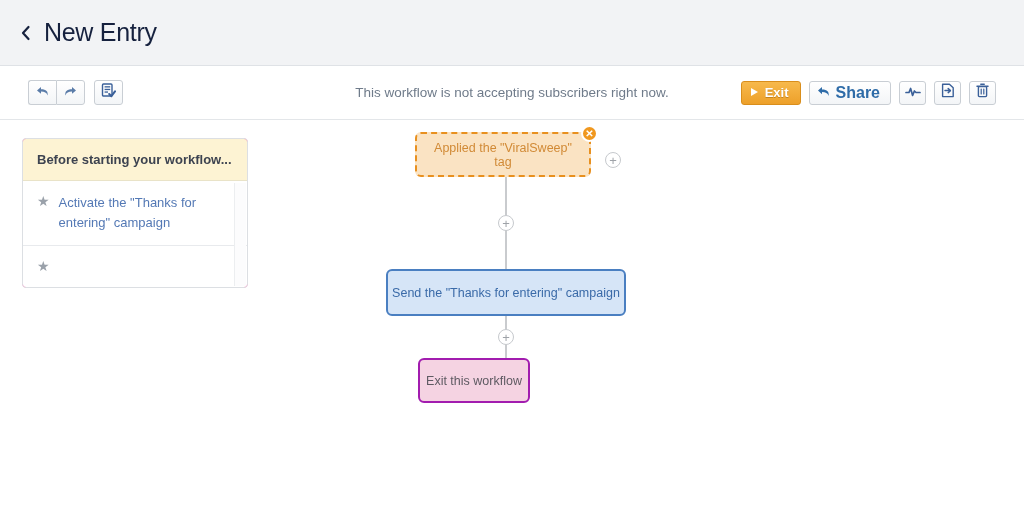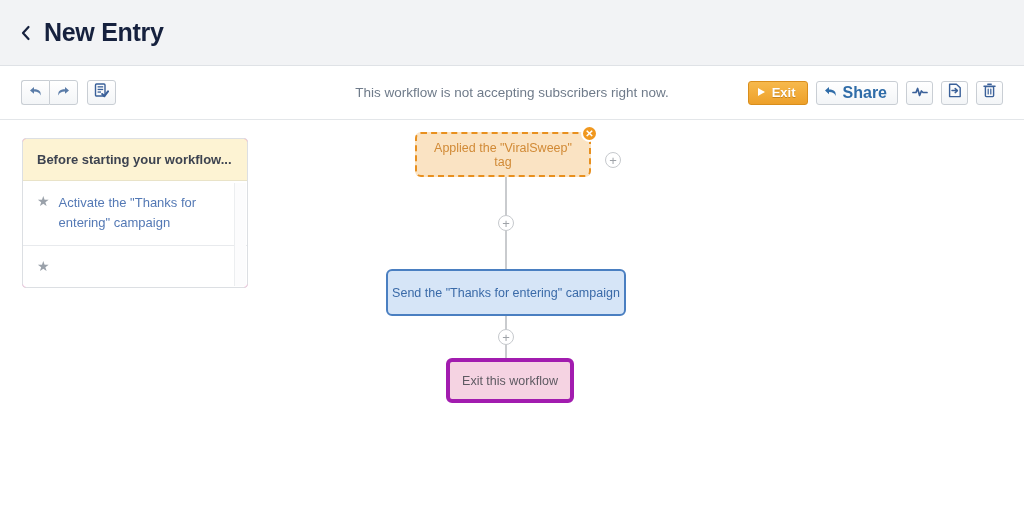--- a/index.html
+++ b/index.html
@@ -30,37 +30,37 @@
     width: 22px;
     height: 26px;
     display: flex;
     align-items: center;
     justify-content: center;
     cursor: pointer;
   }
   .back-chevron svg { display: block; }
   .page-title {
     font-size: 25px;
-    font-weight: bold;
+    font-weight: normal;
     color: #16213e;
     letter-spacing: -0.3px;
     margin-left: 8px;
     white-space: nowrap;
   }
 
   
   .toolbar {
     height: 54px;
     background: #ffffff;
     border-bottom: 1px solid #e3e6e9;
     display: flex;
     align-items: center;
     position: relative;
     box-sizing: border-box;
-    padding: 0 21px;
+    padding: 0 28px;
   }
   .tb-left { display: flex; align-items: center; gap: 9px; }
   .btn-group { display: flex; }
   .btn {
     background: linear-gradient(#ffffff, #f3f5f7);
     border: 1px solid #c9ced4;
     border-radius: 3px;
     height: 25px;
     min-width: 27px;
     display: flex;
@@ -284,26 +284,26 @@
   }
   .node-action {
     width: 240px;
     height: 47px;
     background: #d6e5f7;
     border: 2px solid #4a7fc1;
     color: #3a6aa8;
     margin-left: 0;
   }
   .node-exit {
-    width: 128px;
+    width: 112px;
     height: 45px;
     background: #f5d3e2;
-    border: 4px solid #a21caf;
+    border: 2px solid #a21caf;
     color: #5e5a62;
-    margin-left: 60px;
+    margin-left: 32px;
   }
 </style>
 </head>
 <body>
 
 <div class="app-header">
   <div class="back-chevron">
     <span>
       <svg width="11" height="16" viewBox="0 0 11 16">
           <path d="M8.5 2 L3 8 L8.5 14" fill="none" stroke="#16213e" stroke-width="2.2" stroke-linecap="round" stroke-linejoin="round"></path>

